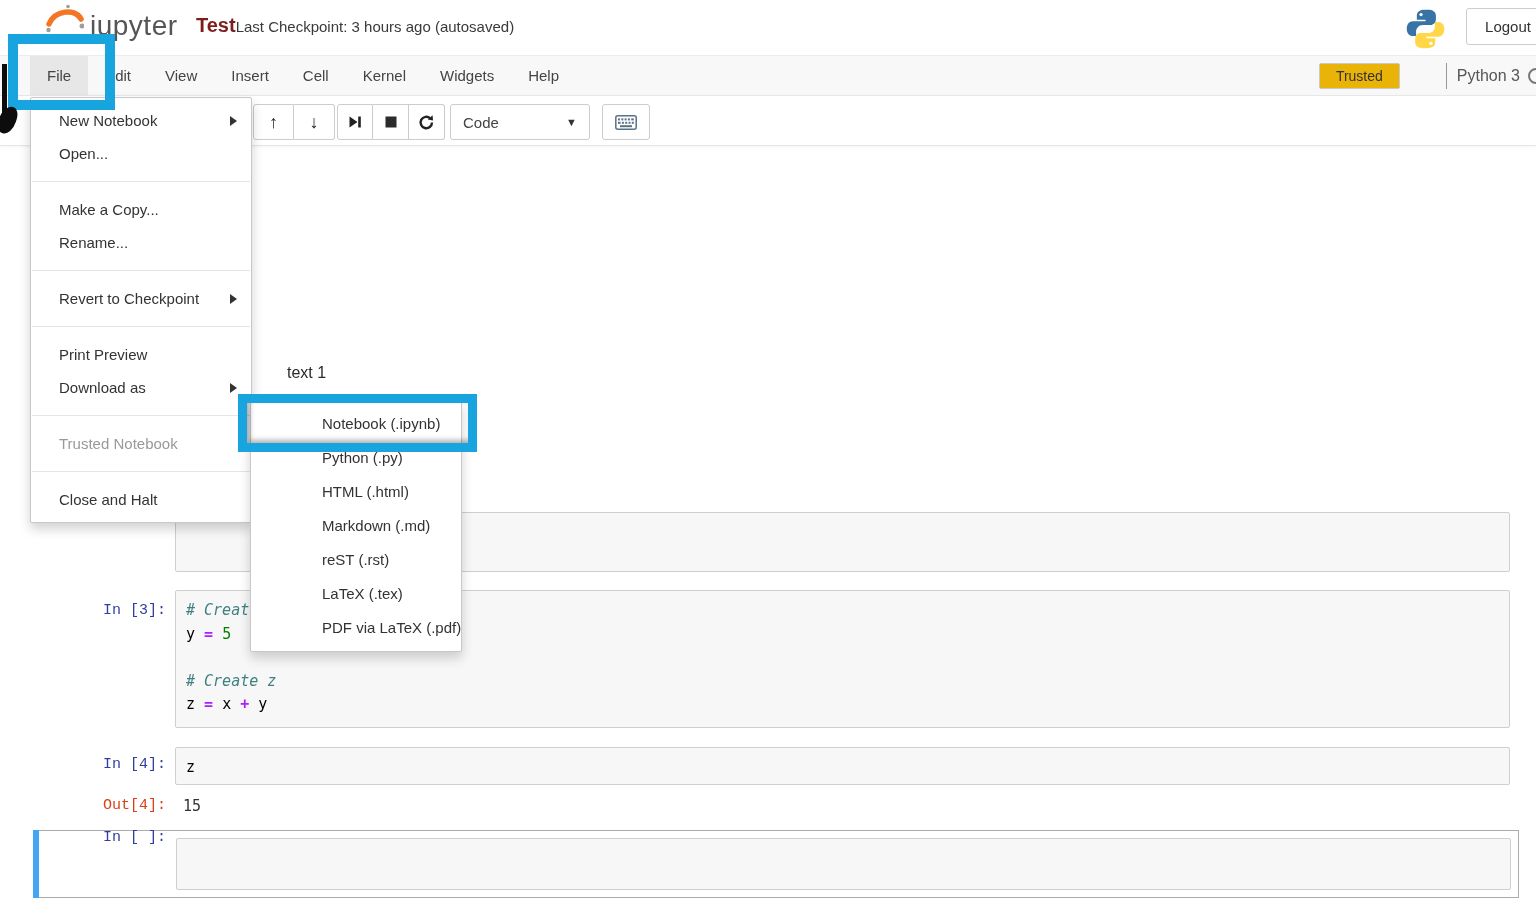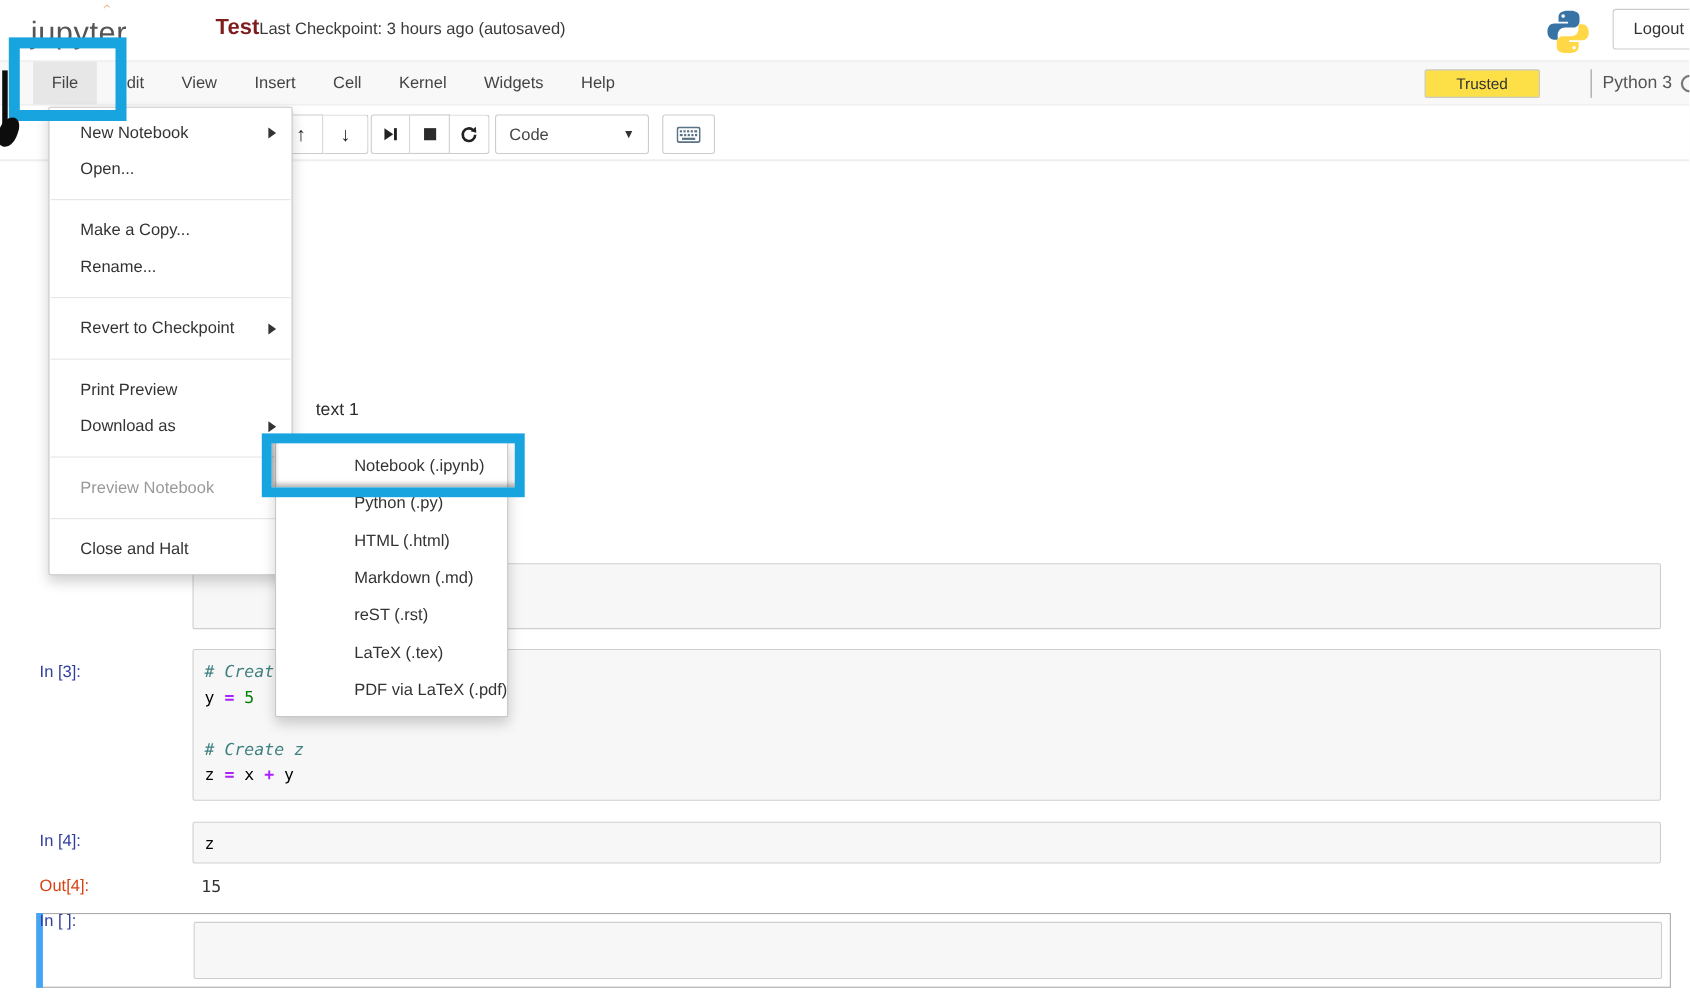--- a/index.html
+++ b/index.html
@@ -3,21 +3,21 @@
 <meta charset="utf-8">
 <style>
   * { margin:0; padding:0; box-sizing:border-box; }
   html,body { background:#fff; }
   #page {
     position:relative; width:1536px; height:911px; overflow:hidden;
     font-family:"Liberation Sans", sans-serif; color:#333; background:#fff;
   }
   
   .header { position:absolute; left:0; top:0; width:1536px; height:55px; background:#fff; }
-  .logo { position:absolute; left:22px; top:4px; height:48px; display:flex; align-items:flex-end; cursor:pointer;flex-direction:column; }
+  .logo { position:absolute; left:46px; top:4px; height:48px; display:flex; align-items:flex-start; cursor:pointer; }
   .logo-text { font-size:28px; color:#555; letter-spacing:0.5px; margin-left:6px; line-height:44px; }
   .title-area { position:absolute; left:196px; top:14px; white-space:nowrap; }
   .nb-title { font-size:20px; font-weight:bold; color:#7f1d1d; }
   .checkpoint { font-size:15px; color:#3a3a3a; }
   .pylogo { position:absolute; left:1404px; top:7px; width:44px; height:44px; }
   .logout {
     position:absolute; left:1466px; top:8px; width:84px; height:37px;
     background:#fff; border:1px solid #cccccc; border-radius:3px;
     font-size:15px; color:#333; font-family:"Liberation Sans",sans-serif;
   }
@@ -26,22 +26,22 @@
     position:absolute; left:0; top:55px; width:1536px; height:41px;
     background:#f8f8f8; border-top:1px solid #ececec; border-bottom:1px solid #e7e7e7;
     display:flex; align-items:stretch; padding-left:30px;
   }
   .menu-item {
     padding:0 17px; line-height:39px; font-size:15px; color:#444; cursor:pointer; white-space:nowrap;
   }
   .menu-item.active { background:#e7e7e7; }
   .menubar-right { position:absolute; right:0; top:0; height:39px; display:flex; align-items:center; }
   .trusted {
-    border:1px solid #c9c9c9; background:#fde047; border-radius:2px;
-    font-size:14px; color:#333; padding:4px 28px; margin-right:46px;
+    border:1px solid #c9c9c9; background:#eab308; border-radius:2px;
+    font-size:14px; color:#333; padding:4px 16px; margin-right:46px;
   }
   .kdiv { width:1px; height:26px; background:#999; margin-right:10px; }
   .kernel-name { font-size:16px; color:#555; margin-right:8px; }
   .kcircle {
     width:16px; height:16px; border:2px solid #777; border-radius:50%;
     display:inline-block; margin-right:-8px;
   }
   
   .toolbar {
     position:absolute; left:0; top:96px; width:1536px; height:50px;
@@ -63,22 +63,22 @@
     display:flex; align-items:center; font-size:15px; color:#444; cursor:pointer;
   }
   .cell-type .val { padding-left:12px; flex:1; }
   .cell-type .caret { padding-right:12px; font-size:11px; color:#333; }
   
   .md-frag { position:absolute; left:287px; top:364px; font-size:16px; color:#2b2b2b; }
   .cell-input {
     position:absolute; background:#f7f7f7; border:1px solid #cfcfcf; border-radius:2px;
   }
   .prompt {
-    position:absolute; width:130px; left:36px; text-align:left;
-    font-family:Liberation Sans, sans-serif; font-size:15px;
+    position:absolute; width:130px; left:36px; text-align:right;
+    font-family:Liberation Mono, monospace; font-size:15px;
   }
   .prompt.in { color:#303F9F; }
   .prompt.out { color:#D84315; }
   .code {
     font-family:"DejaVu Sans Mono","Liberation Mono",monospace; font-size:15px;
     line-height:23.5px; white-space:pre; padding:8px 10px; color:#000;
   }
   .tok-c { color:#408080; font-style:italic; }
   .tok-o { color:#AA22FF; font-weight:bold; }
   .tok-num { color:#008000; }
@@ -92,21 +92,21 @@
   }
   .sel-cell::before {
     content:""; position:absolute; left:-1px; top:-1px; bottom:-1px; width:6px; background:#42A5F5;
   }
   .sel-cell .cell-input { left:142px; top:7px; width:1335px; height:52px; position:absolute; }
   
   .dropdown {
     position:absolute; background:#fff; border:1px solid #c8c8c8; border-radius:2px;
     box-shadow:0 6px 12px rgba(0,0,0,0.18); z-index:10; padding:6px 0;
   }
-  #file-menu { left:44px; top:97px; width:222px; }
+  #file-menu { left:30px; top:97px; width:222px; }
   #dl-submenu { left:250px; top:400px; width:212px; }
   .dd-item {
     position:relative; height:33px; line-height:33px; padding-left:28px;
     font-size:15px; color:#333; cursor:pointer; white-space:nowrap;
   }
   #dl-submenu .dd-item { height:34px; line-height:34px; padding-left:27px;margin-left:44px; }
   .dd-item.disabled { color:#999; cursor:default; }
   .dd-divider { height:1px; background:#e5e5e5; margin:11px 1px; }
   .sub-arr {
     position:absolute; right:14px; top:50%; margin-top:-5px;
@@ -242,21 +242,21 @@
     <div class="dd-item">Open...</div>
     <div class="dd-divider"></div>
     <div class="dd-item">Make a Copy...</div>
     <div class="dd-item">Rename...</div>
     <div class="dd-divider"></div>
     <div class="dd-item"><span>Revert to Checkpoint</span><span class="sub-arr"></span></div>
     <div class="dd-divider"></div>
     <div class="dd-item">Print Preview</div>
     <div class="dd-item"><span>Download as</span><span class="sub-arr"></span></div>
     <div class="dd-divider"></div>
-    <div class="dd-item disabled">Preview Notebook</div>
+    <div class="dd-item disabled">Trusted Notebook</div>
     <div class="dd-divider"></div>
     <div class="dd-item">Close and Halt</div>
   </div>
 
   <div class="dropdown" id="dl-submenu">
     <div class="dd-item">Notebook (.ipynb)</div>
     <div class="dd-item">Python (.py)</div>
     <div class="dd-item">HTML (.html)</div>
     <div class="dd-item">Markdown (.md)</div>
     <div class="dd-item">reST (.rst)</div>

